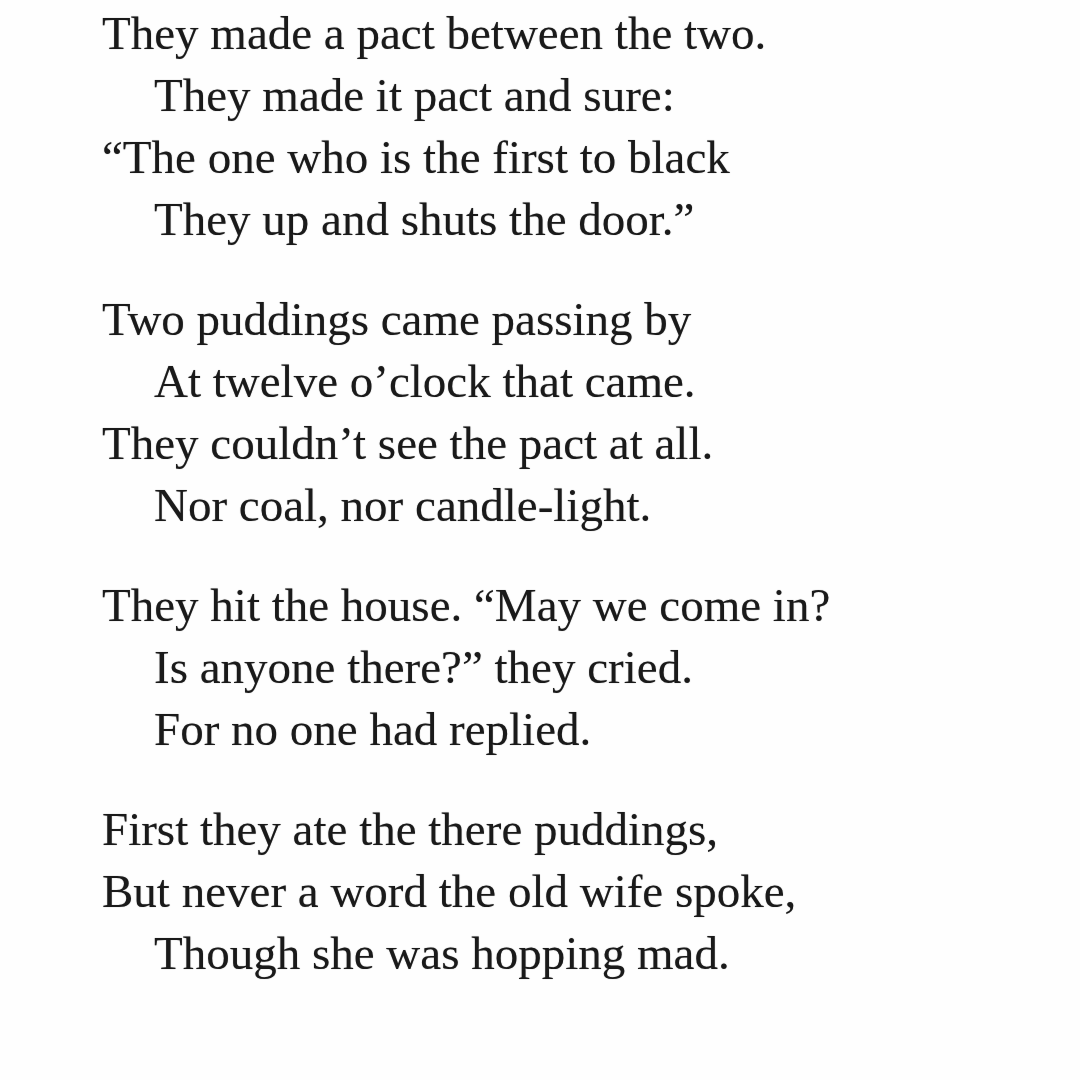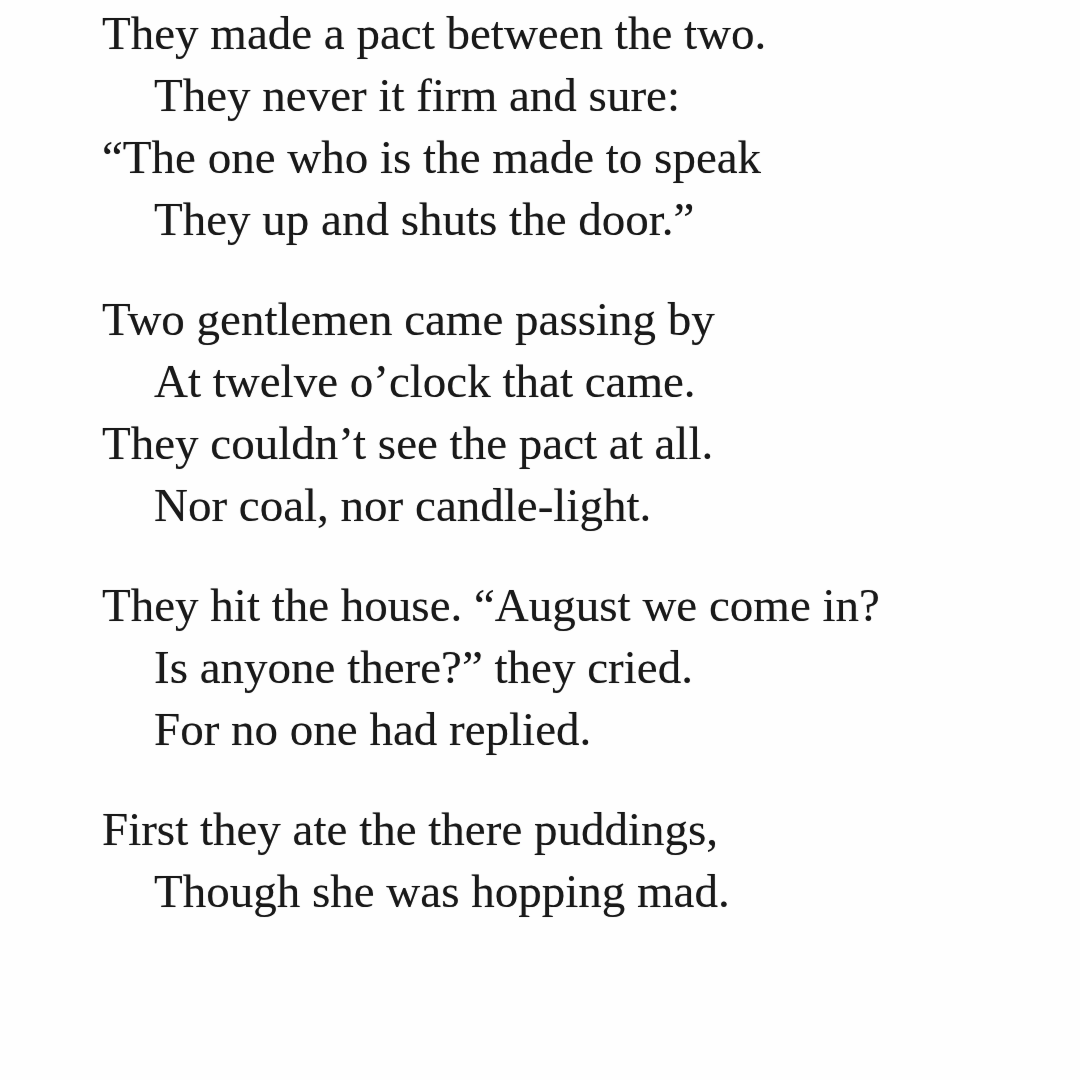--- a/index.html
+++ b/index.html
@@ -38,37 +38,38 @@
   }
 </style>
 </head>
 <body>
 
 <div class="page">
   <div class="poem">
 
     <div class="stanza">
       <div class="line">They made a pact between the two.</div>
-      <div class="line indent">They never it firm and sure:</div>
-      <div class="line">“The one who is the made to speak</div>
+      <div class="line indent">They made it pact and sure:</div>
+      <div class="line">“The one who is the first to black</div>
       <div class="line indent">They up and shuts the door.”</div>
     </div>
 
     <div class="stanza">
-      <div class="line">Two gentlemen came passing by</div>
+      <div class="line">Two puddings came passing by</div>
       <div class="line indent">At twelve o’clock that came.</div>
       <div class="line">They couldn’t see the pact at all.</div>
       <div class="line indent">Nor coal, nor candle-light.</div>
     </div>
 
     <div class="stanza">
-      <div class="line">They hit the house. “August we come in?</div>
+      <div class="line">They hit the house. “May we come in?</div>
       <div class="line indent">Is anyone there?” they cried.</div>
       <div class="line indent">For no one had replied.</div>
     </div>
 
     <div class="stanza">
       <div class="line">First they ate the there puddings,</div>
+      <div class="line">But never a word the old wife spoke,</div>
       <div class="line indent">Though she was hopping mad.</div>
     </div>
 
   </div>
 </div>
 
 </body></html>

